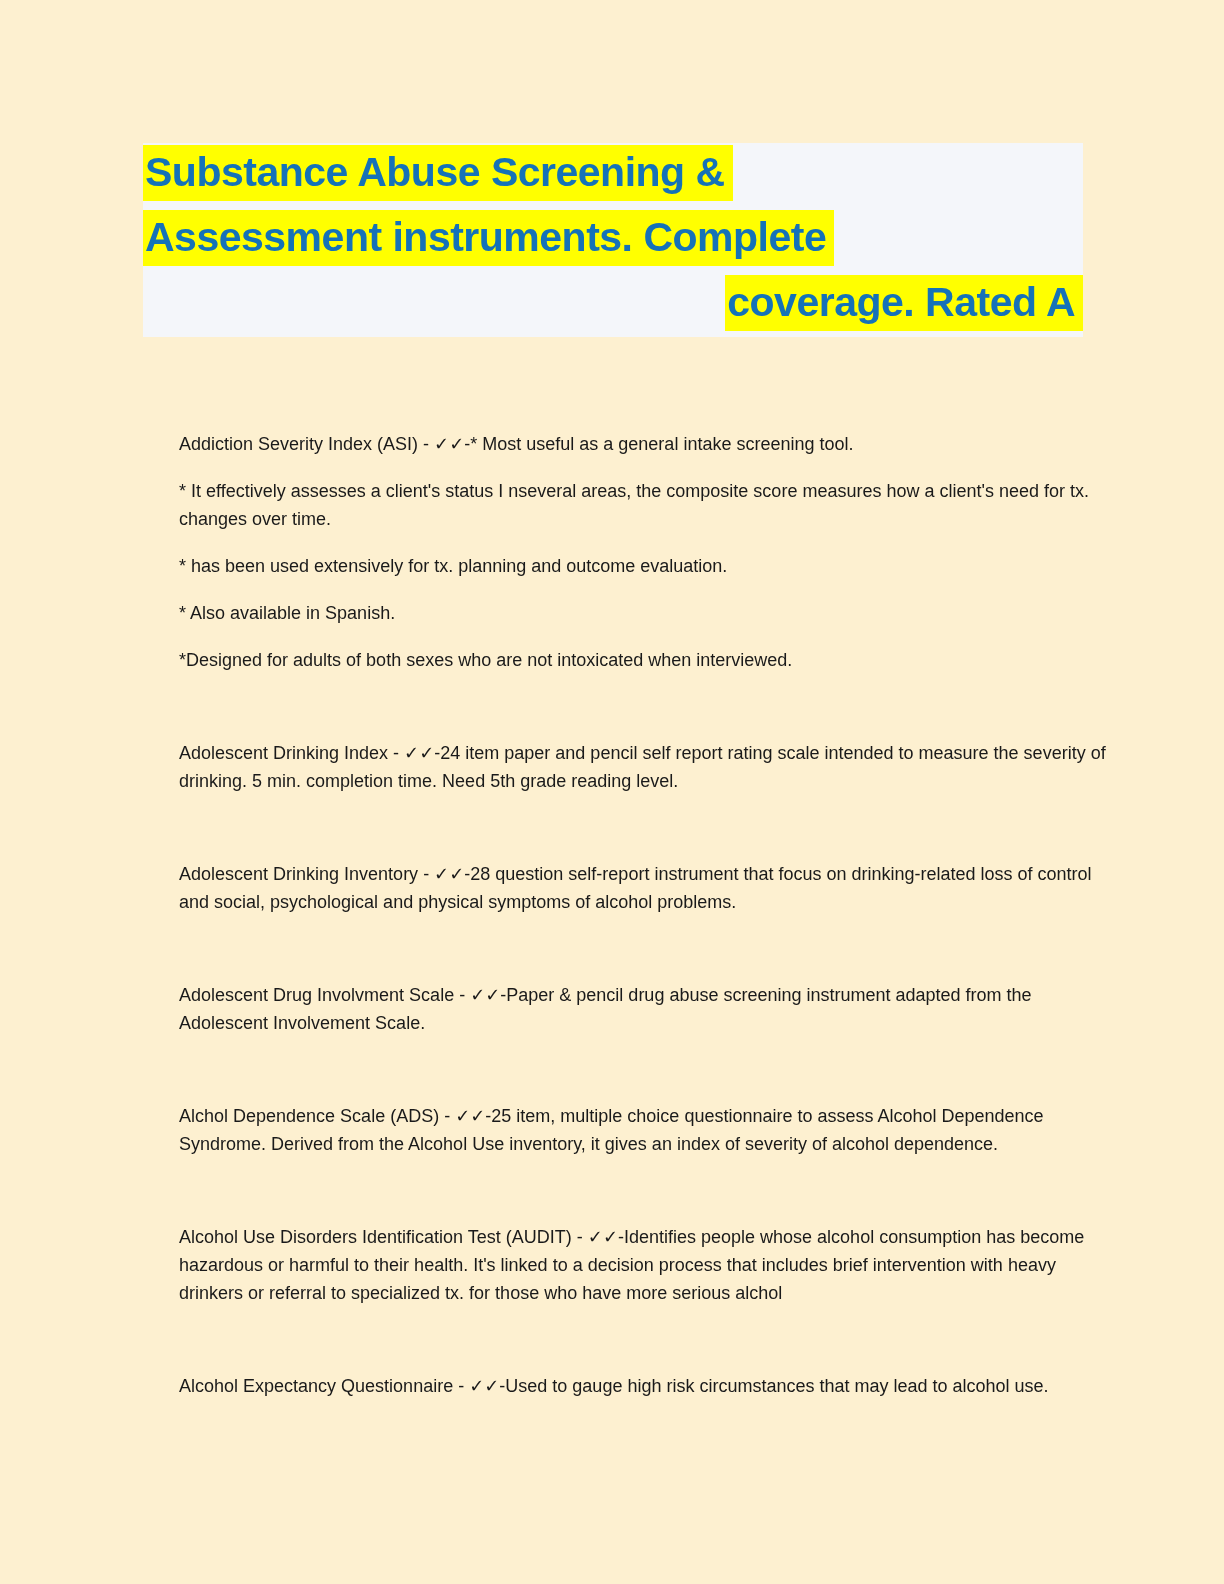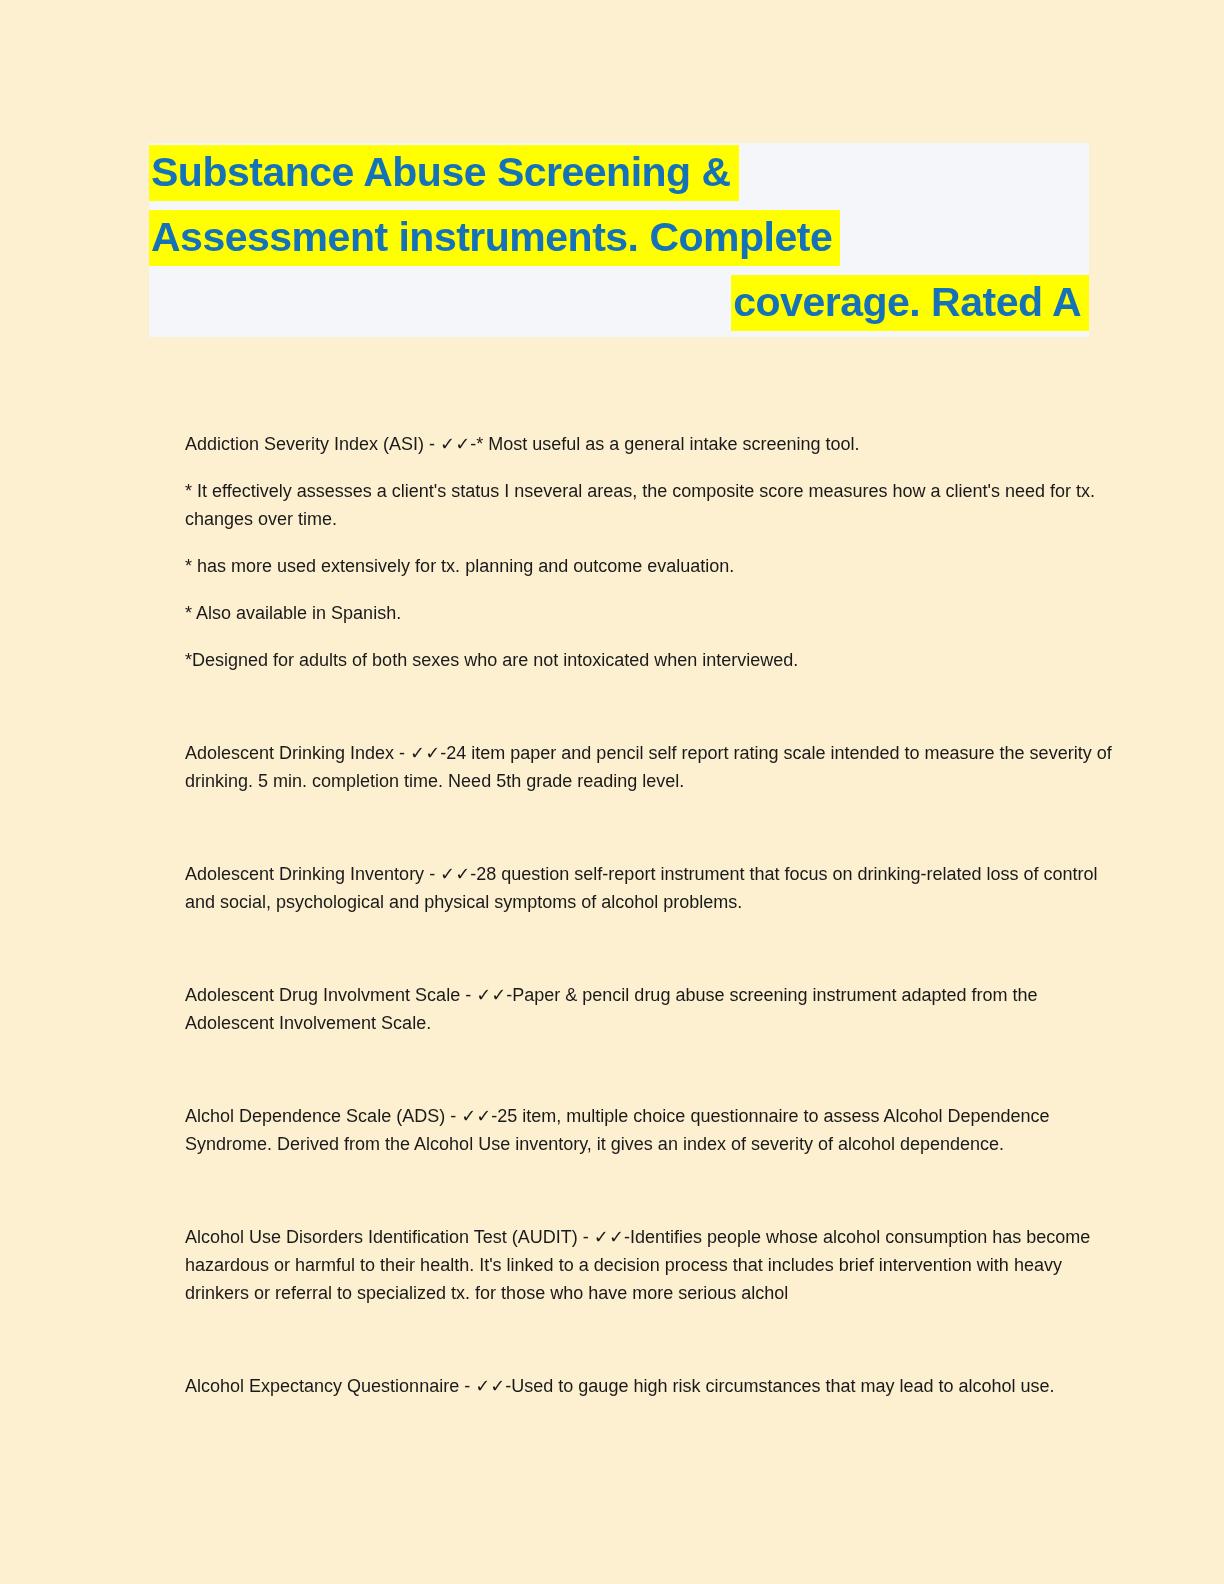--- a/index.html
+++ b/index.html
@@ -10,21 +10,21 @@
   .page {
     position: relative;
     width: 1224px;
     height: 1584px;
     background: #fdf0d0;
     font-family: "Liberation Sans", sans-serif;
     overflow: hidden;
   }
   .content {
     position: absolute;
-    left: 149px;
+    left: 143px;
     top: 143px;
     width: 940px;
   }
   .title-block {
     background: #f4f6fa;
     width: 940px;
     padding: 2px 0 6px 0;
   }
   .title-line {
     margin: 0 0 9px 0;
@@ -69,21 +69,21 @@
         <span class="hl">Assessment instruments. Complete</span>
       </div>
       <div class="title-line">
         <span class="hl">coverage. Rated A</span>
       </div>
     </div>
 
     <div class="body-text">
       <p>Addiction Severity Index (ASI) - ✓✓-* Most useful as a general intake screening tool.</p>
       <p>* It effectively assesses a client's status I nseveral areas, the composite score measures how a client's need for tx. changes over time.</p>
-      <p>* has more used extensively for tx. planning and outcome evaluation.</p>
+      <p>* has been used extensively for tx. planning and outcome evaluation.</p>
       <p>* Also available in Spanish.</p>
       <p>*Designed for adults of both sexes who are not intoxicated when interviewed.</p>
       <p class="section-gap">Adolescent Drinking Index - ✓✓-24 item paper and pencil self report rating scale intended to measure the severity of drinking. 5 min. completion time. Need 5th grade reading level.</p>
       <p class="section-gap">Adolescent Drinking Inventory - ✓✓-28 question self-report instrument that focus on drinking-related loss of control and social, psychological and physical symptoms of alcohol problems.</p>
       <p class="section-gap">Adolescent Drug Involvment Scale - ✓✓-Paper &amp; pencil drug abuse screening instrument adapted from the Adolescent Involvement Scale.</p>
       <p class="section-gap">Alchol Dependence Scale (ADS) - ✓✓-25 item, multiple choice questionnaire to assess Alcohol Dependence Syndrome. Derived from the Alcohol Use inventory, it gives an index of severity of alcohol dependence.</p>
       <p class="section-gap">Alcohol Use Disorders Identification Test (AUDIT) - ✓✓-Identifies people whose alcohol consumption has become hazardous or harmful to their health. It's linked to a decision process that includes brief intervention with heavy drinkers or referral to specialized tx. for those who have more serious alchol</p>
       <p class="section-gap">Alcohol Expectancy Questionnaire - ✓✓-Used to gauge high risk circumstances that may lead to alcohol use.</p>
     </div>
 

